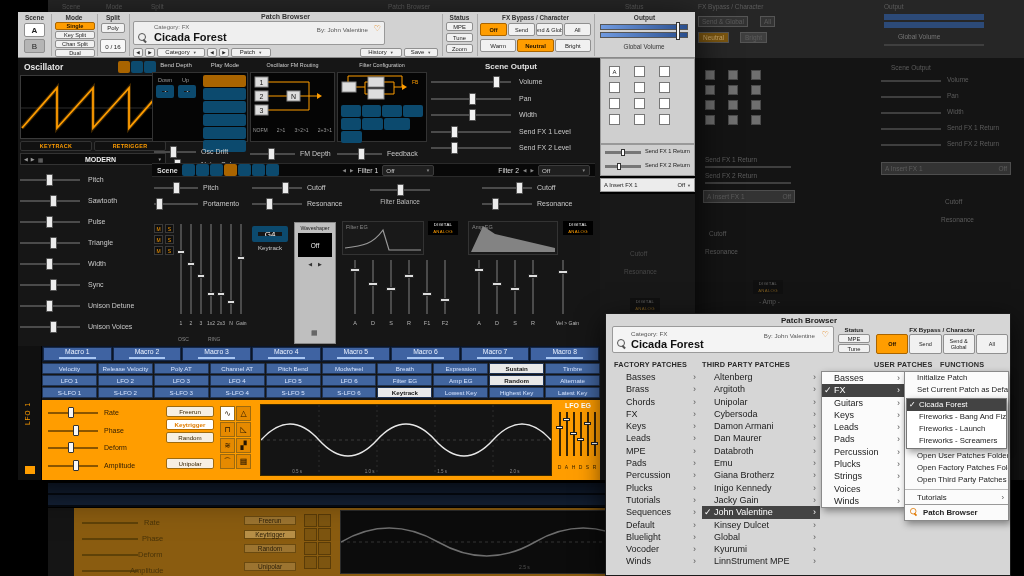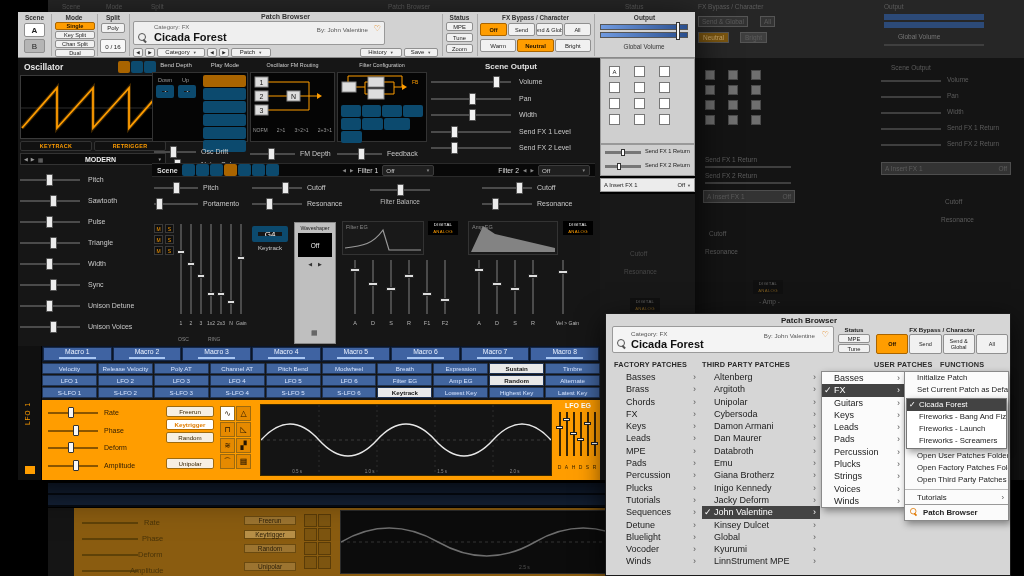--- a/index.html
+++ b/index.html
@@ -919,37 +919,37 @@
         <div class="mi">Chords</div>
         <div class="mi">FX</div>
         <div class="mi">Keys</div>
         <div class="mi">Leads</div>
         <div class="mi">MPE</div>
         <div class="mi">Pads</div>
         <div class="mi">Percussion</div>
         <div class="mi">Plucks</div>
         <div class="mi">Tutorials</div>
         <div class="mi">Sequences</div>
-        <div class="mi">Detune</div>
+        <div class="mi">Default</div>
         <div class="mi">Bluelight</div>
         <div class="mi">Vocoder</div>
         <div class="mi">Winds</div>
       </div>
     <div class="mlist arrows" style="left:96px;top:57px;width:118px">
         <div class="mi">Altenberg</div>
         <div class="mi">Argitoth</div>
         <div class="mi">Unipolar</div>
         <div class="mi">Cybersoda</div>
         <div class="mi">Damon Armani</div>
         <div class="mi">Dan Maurer</div>
         <div class="mi">Databroth</div>
         <div class="mi">Emu</div>
         <div class="mi">Giana Brotherz</div>
         <div class="mi">Inigo Kennedy</div>
-        <div class="mi">Jacky Deform</div>
+        <div class="mi">Jacky Gain</div>
         <div class="mi sel ck">John Valentine</div>
         <div class="mi">Kinsey Dulcet</div>
         <div class="mi">Global</div>
         <div class="mi">Kyurumi</div>
         <div class="mi">LinnStrument MPE</div>
       </div>
     <div class="mlist arrows mbox" style="left:215px;top:57px;width:84px">
         <div class="mi">Basses</div>
         <div class="mi sel ck">FX</div>
         <div class="mi">Guitars</div>

